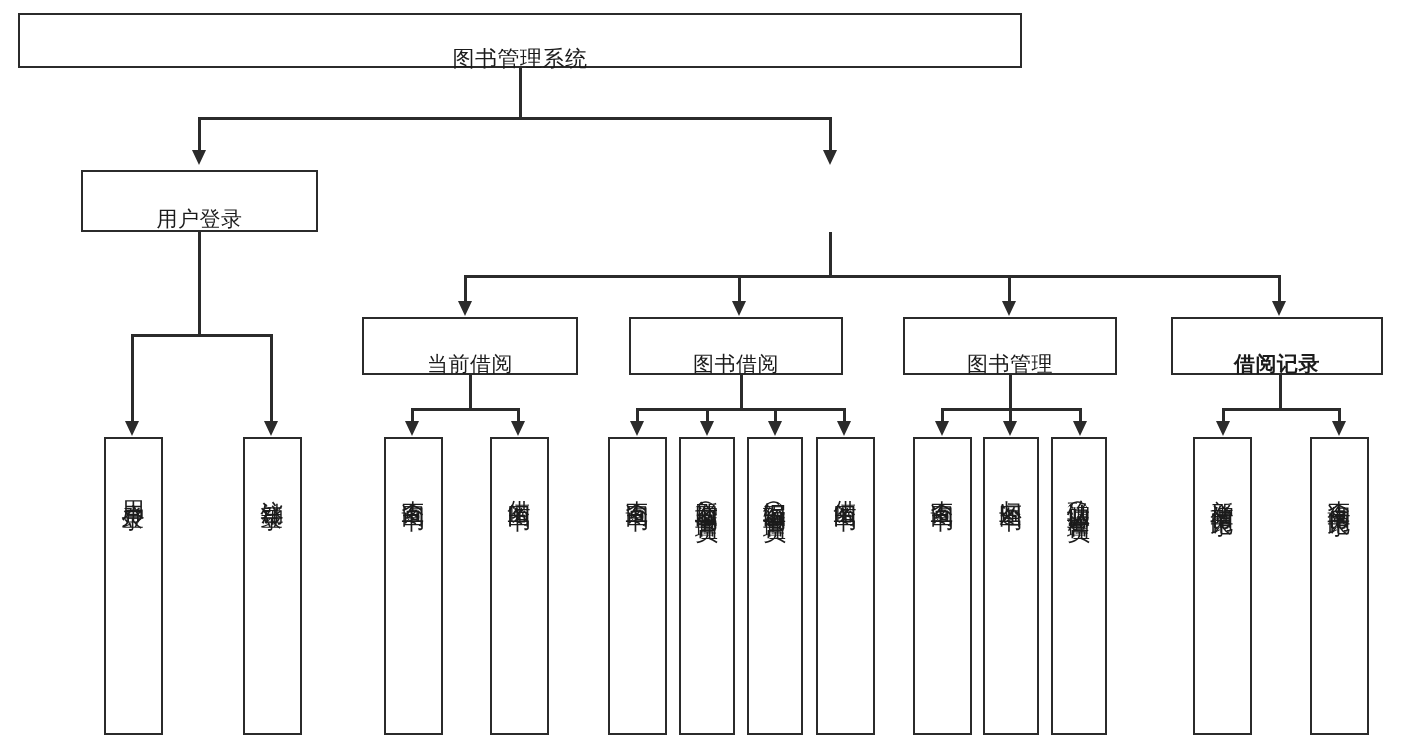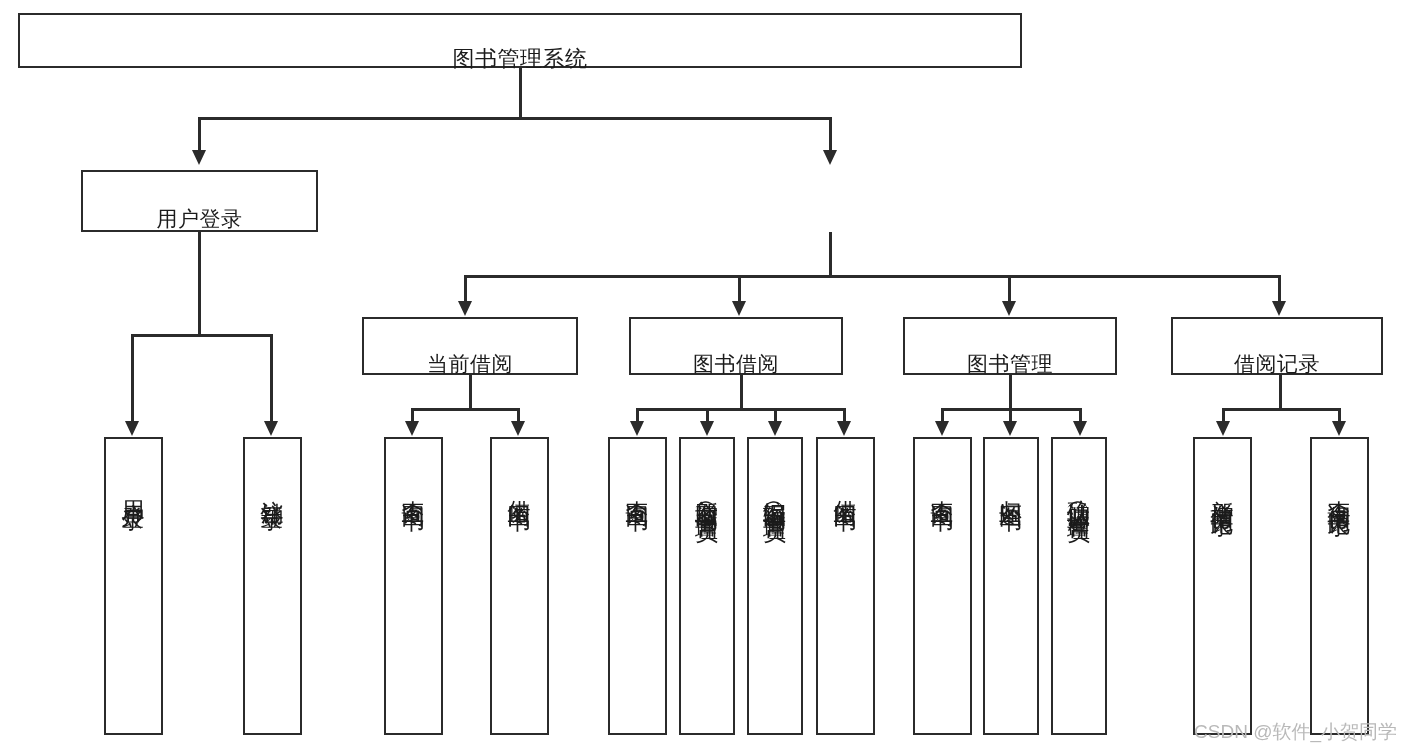--- a/index.html
+++ b/index.html
@@ -126,21 +126,21 @@
 
   <div class="node h" style="left:362px; top:317px; width:216px; height:58px;">
     <span class="node-label">当前借阅</span>
   </div>
   <div class="node h" style="left:629px; top:317px; width:214px; height:58px;">
     <span class="node-label">图书借阅</span>
   </div>
   <div class="node h" style="left:903px; top:317px; width:214px; height:58px;">
     <span class="node-label">图书管理</span>
   </div>
-  <div class="node h" style="left:1171px; top:317px; width:212px; height:58px;">
+  <div class="node h" style="left:1171px; top:317px; width:212px; height:58px;font-weight:bold;">
     <span class="node-label">借阅记录</span>
   </div>
 
   <div class="ln vz" style="left:469px; top:375px; height:33px;"></div>
   <div class="ln hz" style="left:411px; top:408px; width:106px;"></div>
   <div class="ln vz" style="left:411px; top:408px; height:14px;"></div>
   <div class="arrow" style="left:405px; top:421px;"></div>
   <div class="ln vz" style="left:517px; top:408px; height:14px;"></div>
   <div class="arrow" style="left:511px; top:421px;"></div>
 
@@ -208,15 +208,14 @@
     <span class="node-label">确认归还（管理员）</span>
   </div>
 
   <div class="node v" style="left:1193px; top:437px; width:59px; height:298px;">
     <span class="node-label">新增借阅记录</span>
   </div>
   <div class="node v" style="left:1310px; top:437px; width:59px; height:298px;">
     <span class="node-label">查询借阅记录</span>
   </div>
 
-  <div id="watermark">CSDN @软件_小贺同学</div>
 
 </div>
 
 </body></html>

